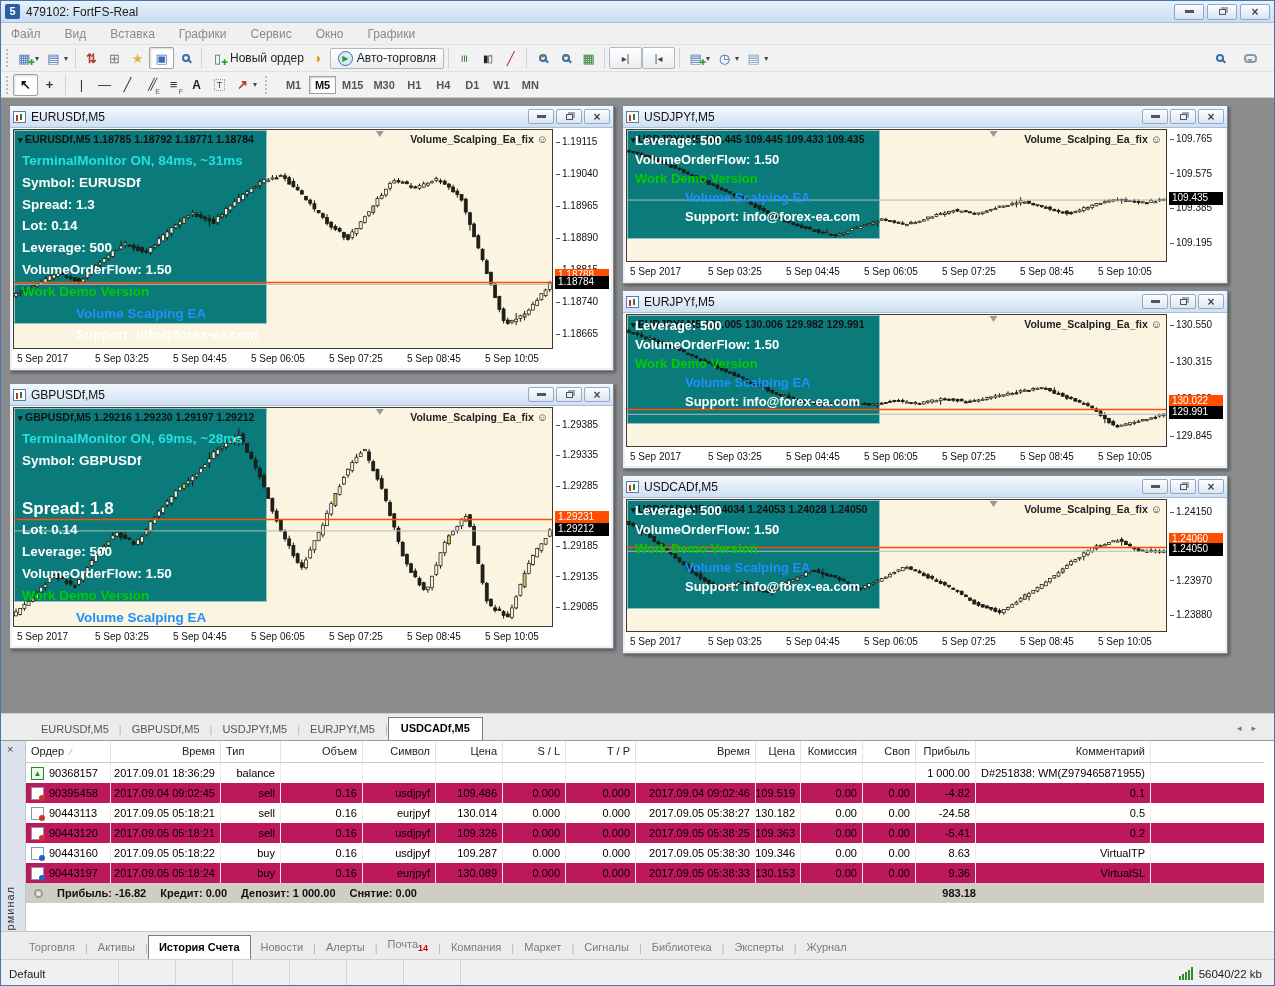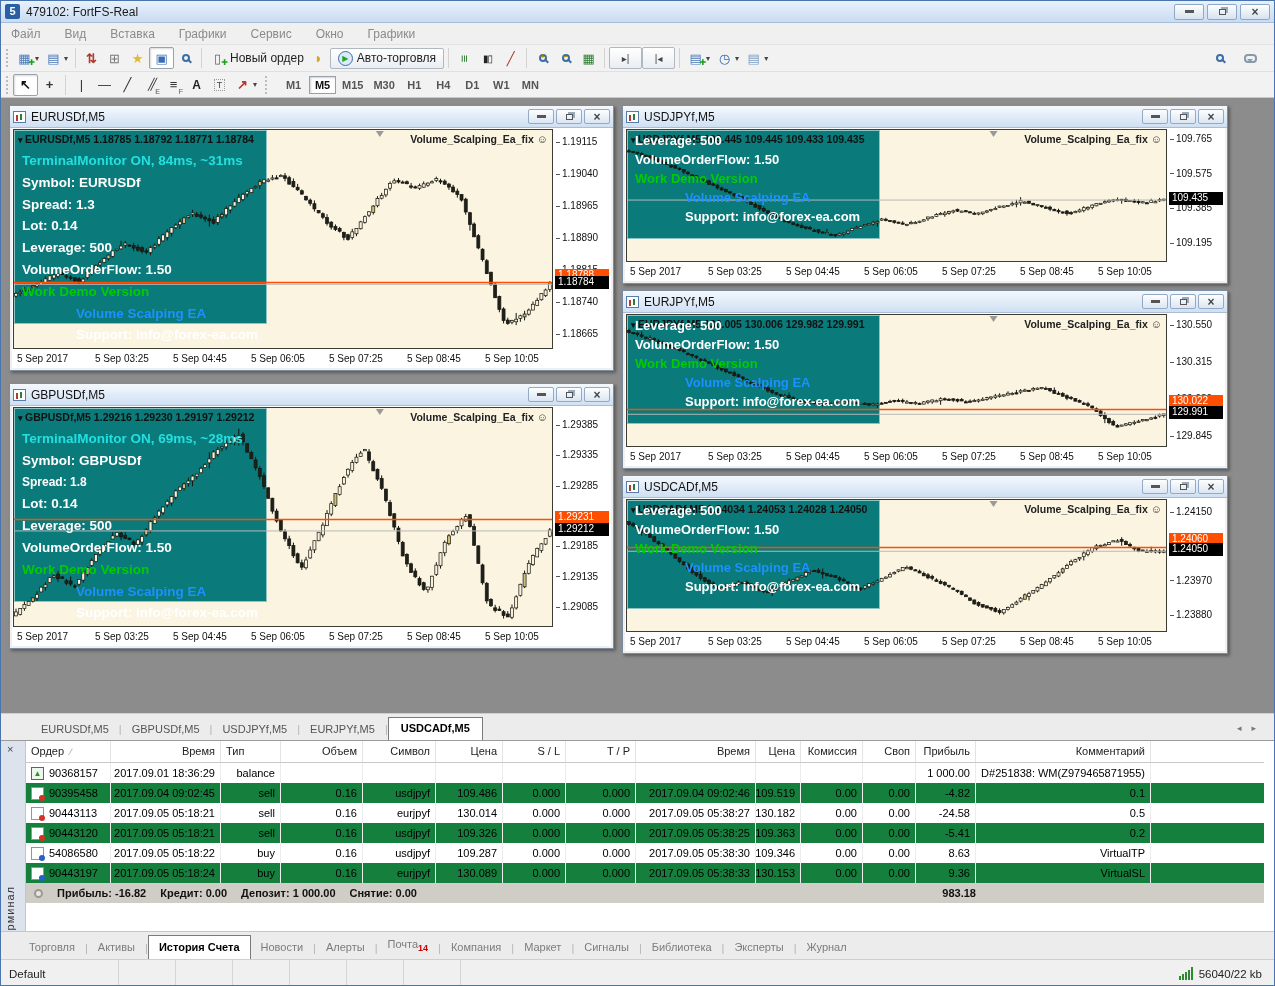--- a/index.html
+++ b/index.html
@@ -128,21 +128,21 @@
   #terminal{position:absolute;left:0;top:739px;width:100%;height:191px;background:#fff;
      border-top:1px solid #9a9a9a;}
   .tstrip{position:absolute;left:0;top:0;width:25px;height:100%;background:#dce3ec;
      border-right:1px solid #c0c6cf;}
   .strip-x{position:absolute;left:6px;top:3px;font-size:11px;color:#445;line-height:11px;}
   .ttable{position:absolute;left:25px;top:0;right:10px;}
   .thead{display:flex;height:22px;border-bottom:1px solid #c8c8c8;background:#fff;}
   .th{font-size:11px;color:#222;padding:4px 5px 0;border-right:1px solid #e3e3e3;white-space:nowrap;}
   .sortg{color:#999;font-size:9px;margin-left:6px;}
   .tr{display:flex;height:20px;align-items:center;}
-  .tr.odd{background:#15803d;}
+  .tr.odd{background:#be185d;}
   .td{font-size:11px;color:#000;padding:0 5px;border-right:1px solid #ededed;white-space:nowrap;
       overflow:hidden;height:100%;display:flex;align-items:center;}
   .td.r{justify-content:flex-end;}
   .ri{width:13px;height:13px;margin-right:5px;position:relative;flex:none;
       background:#fff;border:1px solid #8899aa;}
   .ri.balance{border-color:#2a8a2a;background:#eef7ee;color:#1f9a1f;font-size:8px;line-height:11px;text-align:center;}
   .ri.balance::before{content:"▲";}
   .ri.sell::after,.ri.buy::after{content:"";position:absolute;width:6px;height:6px;border-radius:50%;
       right:-2px;bottom:-2px;}
   .ri.sell::after{background:#d23325;}
@@ -942,21 +942,21 @@
               <rect x="534.296875" y="121.97009991651062" width="3" height="6.217724855086587" fill="#f7f1db" stroke="#15150f" stroke-width="0.7"></rect>
               <line x1="0" x2="538" y1="111.42222222221805" y2="111.42222222221805" stroke="#ff4e00" stroke-width="1.5"></line>
               <line x1="0" x2="538" y1="122.9277777777823" y2="122.9277777777823" stroke="#b8b8b8" stroke-width="1"></line>
               <polygon points="361.84000000000003,1 369.84000000000003,1 365.84000000000003,7" fill="#999"></polygon>
             </svg>
             <div class="ohlc">GBPUSDf,M5  1.29216 1.29230 1.29197 1.29212</div>
         <div class="ea-name"><span>Volume_Scalping_Ea_fix</span><span class="smiley">☺</span></div>
         <div class="ea-lines" style="top: 20px;">
               <div class="ea-line" style="color: rgb(34, 224, 224); font-size: 13.5px; line-height: 21.8px;">TerminalMonitor ON, 69ms, ~28ms</div>
               <div class="ea-line" style="color: rgb(255, 255, 255); font-size: 13.5px; line-height: 21.8px;">Symbol: GBPUSDf</div>
-              <div class="ea-line" style="color: rgb(255, 255, 255); font-size: 12px; line-height: 21.8px;">Spread: 1.8</div>
+              <div class="ea-line" style="color: rgb(255, 255, 255); font-size: 17px; line-height: 21.8px; margin-top: 26px;">Spread: 1.8</div>
               <div class="ea-line" style="color: rgb(255, 255, 255); font-size: 13.5px; line-height: 21.8px;">Lot: 0.14</div>
               <div class="ea-line" style="color: rgb(255, 255, 255); font-size: 13.5px; line-height: 21.8px;">Leverage: 500</div>
               <div class="ea-line" style="color: rgb(255, 255, 255); font-size: 13.5px; line-height: 21.8px;">VolumeOrderFlow: 1.50</div>
               <div class="ea-line" style="color: rgb(0, 204, 0); font-size: 13.5px; line-height: 21.8px;">Work Demo Version</div>
               <div class="ea-line" style="color: rgb(30, 144, 255); font-size: 13.5px; line-height: 21.8px; padding-left: 54px;">Volume Scalping EA</div>
               <div class="ea-line" style="color: rgb(255, 255, 255); font-size: 13.5px; line-height: 21.8px; padding-left: 54px;">Support: info@forex-ea.com</div>
             </div>
       </div>
       <div class="paxis">
             <div class="pl" style="top: 12.1667px;">1.29385</div>
@@ -2009,21 +2009,21 @@
             <span class="td r" style="width: 120px;">2017.09.05 05:38:25</span>
             <span class="td r" style="width: 45px;">109.363</span>
             <span class="td r" style="width: 62px;">0.00</span>
             <span class="td r" style="width: 53px;">0.00</span>
             <span class="td r" style="width: 60px;">-5.41</span>
             <span class="td r" style="width: 175px;">0.2</span>
           </div>
           <div class="tr">
             <span class="td" style="width: 85px;">
               <span class="ri buy"></span>
-              <span>54086580</span>
+              <span>90443160</span>
             </span>
             <span class="td r" style="width: 110px;">2017.09.05 05:18:22</span>
             <span class="td r" style="width: 60px;">buy</span>
             <span class="td r" style="width: 82px;">0.16</span>
             <span class="td r" style="width: 73px;">usdjpyf</span>
             <span class="td r" style="width: 67px;">109.287</span>
             <span class="td r" style="width: 63px;">0.000</span>
             <span class="td r" style="width: 70px;">0.000</span>
             <span class="td r" style="width: 120px;">2017.09.05 05:38:30</span>
             <span class="td r" style="width: 45px;">109.346</span>

